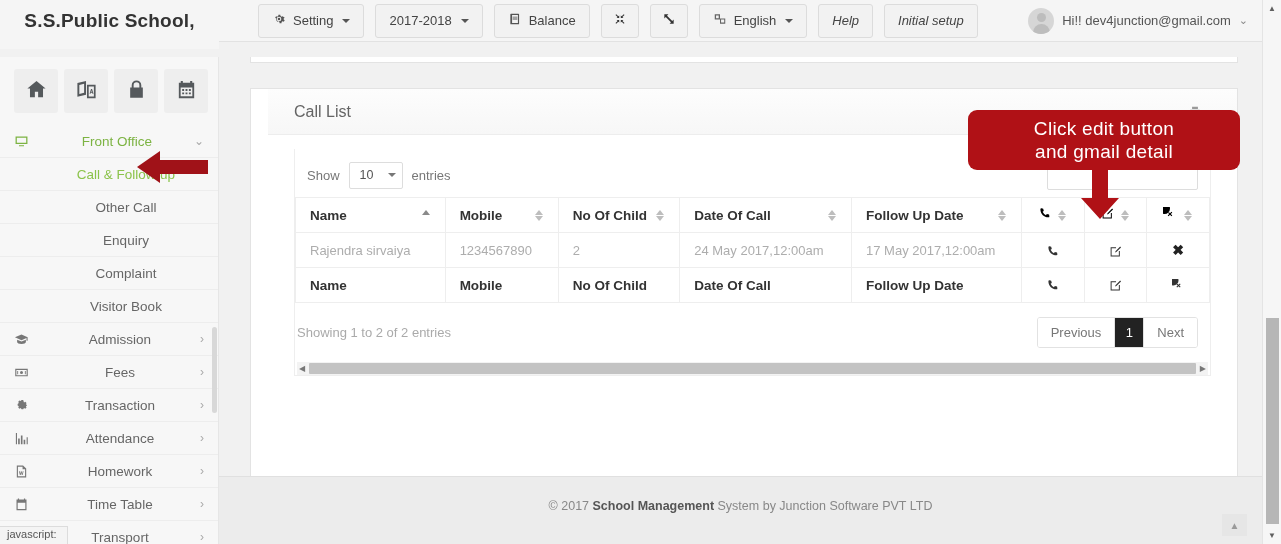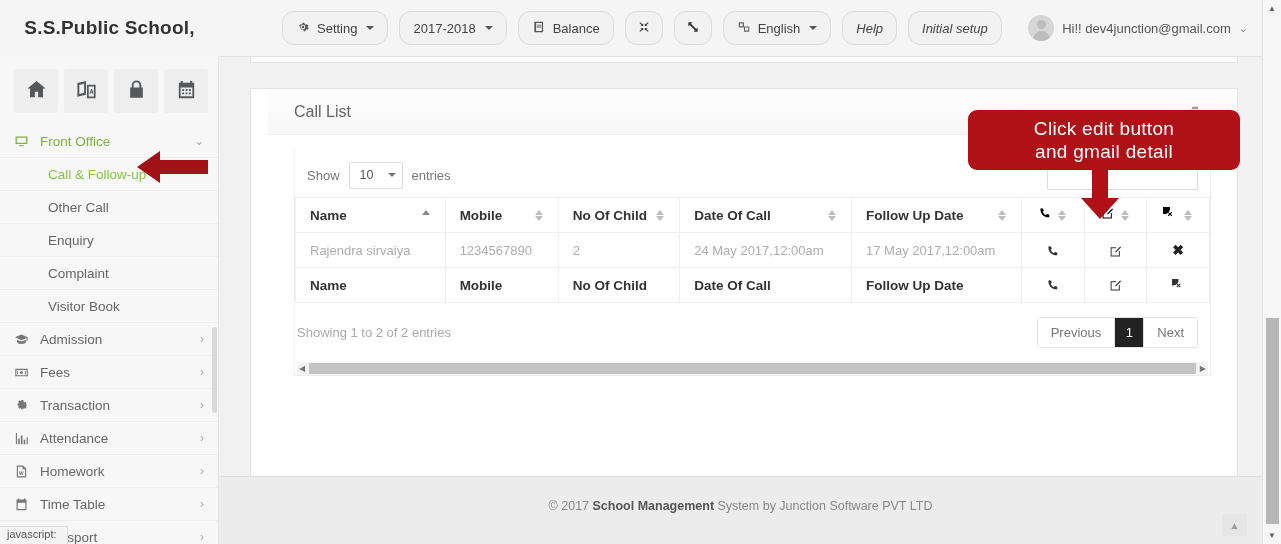--- a/index.html
+++ b/index.html
@@ -7,37 +7,37 @@
     width: 1281px; height: 544px;
     overflow: hidden;
     font-family: "Liberation Sans", sans-serif;
     background: #f0f0f0;
     color: #555;
   }
   #app { position: relative; width: 1281px; height: 544px; overflow: hidden; background:#f1f1f1; }
 
   
   .topbar {
-    position: absolute; top: 0; left: 0; width: 1262px; height: 57px;
+    position: absolute; top: 0; left: 0; width: 1262px; height: 42px;
     background: #f5f5f5;
     border-bottom: 1px solid #e2e2e2;
-    display: flex; align-items: center; gap: 24px;
+    display: flex; align-items: center;
   }
   .brandzone {
     width: 219px; height: 57px; background: #f5f5f5;
     display: flex; align-items: center; justify-content: center;
   }
   .brand {
     font-size: 19px; font-weight: bold; color: #333; letter-spacing: .2px;
     white-space: nowrap;
   }
   .navzone { flex: 1; display: flex; align-items: center; padding-left: 39px; height: 57px; }
   .btn {
     height: 34px; border: 1px solid #dcdcdc; background: #f2f2f2;
-    border-radius: 12px; display: inline-flex; align-items: center; gap: 7px;
+    border-radius: 3px; display: inline-flex; align-items: center; gap: 7px;
     padding: 0 13px; font-size: 13px; color: #444; margin-right: 11px;
     cursor: pointer; white-space: nowrap;
   }
   .btn.ital { font-style: italic; }
   .caret {
     width: 0; height: 0; border-left: 4px solid transparent;
     border-right: 4px solid transparent; border-top: 4px solid #555;
     margin-left: 2px;
   }
   .btn-sq { width: 38px; padding: 0; justify-content: center; }
@@ -71,21 +71,21 @@
     display: flex; align-items: center; justify-content: center; cursor: pointer;
   }
   .iconbox svg { width: 23px; height: 23px; fill: #55595c; }
 
   .menu { list-style: none; }
   .menu li {
     border-bottom: 1px solid #ededed; position: relative;
   }
   .mi {
     display: flex; align-items: center; height: 32px; padding: 0 14px 0 14px;
-    font-size: 13.5px; color: #666; cursor: pointer; text-decoration: none;
+    font-size: 13.5px; color: #666; cursor: pointer; text-decoration: none; text-align: center;
   }
   .mi .mic { width: 26px; flex: none; display:flex; align-items:center; }
   .mi .mic svg { width: 15px; height: 15px; fill: #777; }
   .mi .lbl { flex: 1; white-space: nowrap; }
   .mi .arw { font-size: 12px; color: #aaa; }
   .mi.active, .mi.active .lbl { color: #7cb342; }
   .mi.active .mic svg { fill: #7cb342; }
   .mi.sub { padding-left: 48px; font-size: 13.5px; }
   .mi.sub.on, .mi.sub.on .lbl { color: #8bc34a; }
   .sb-scroll {

